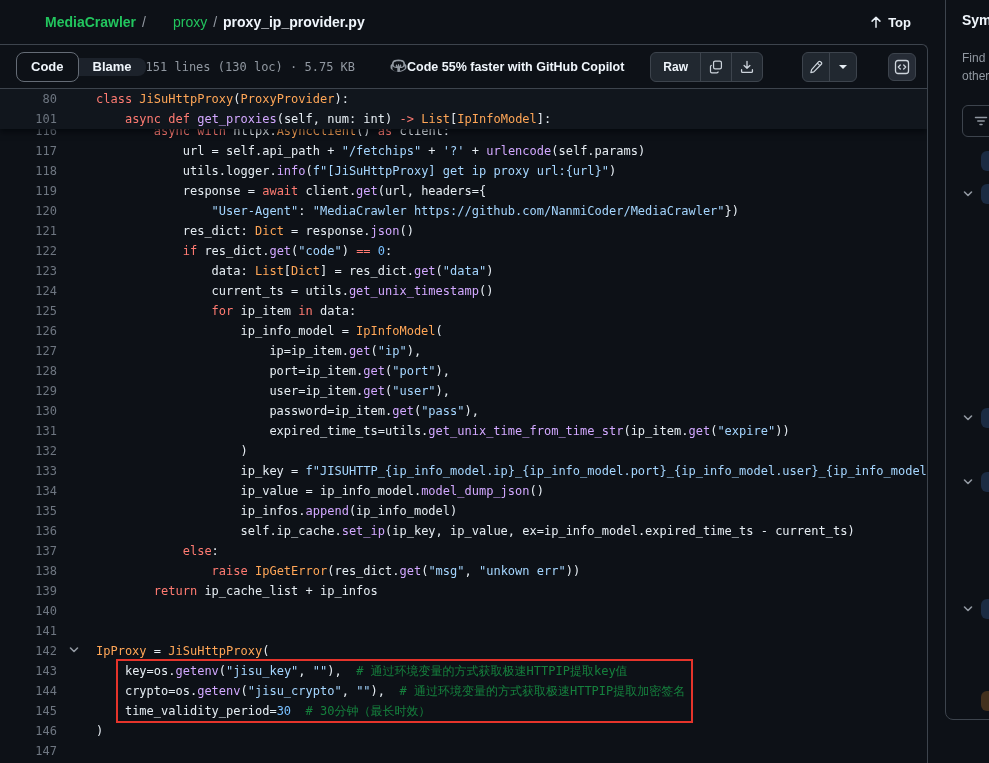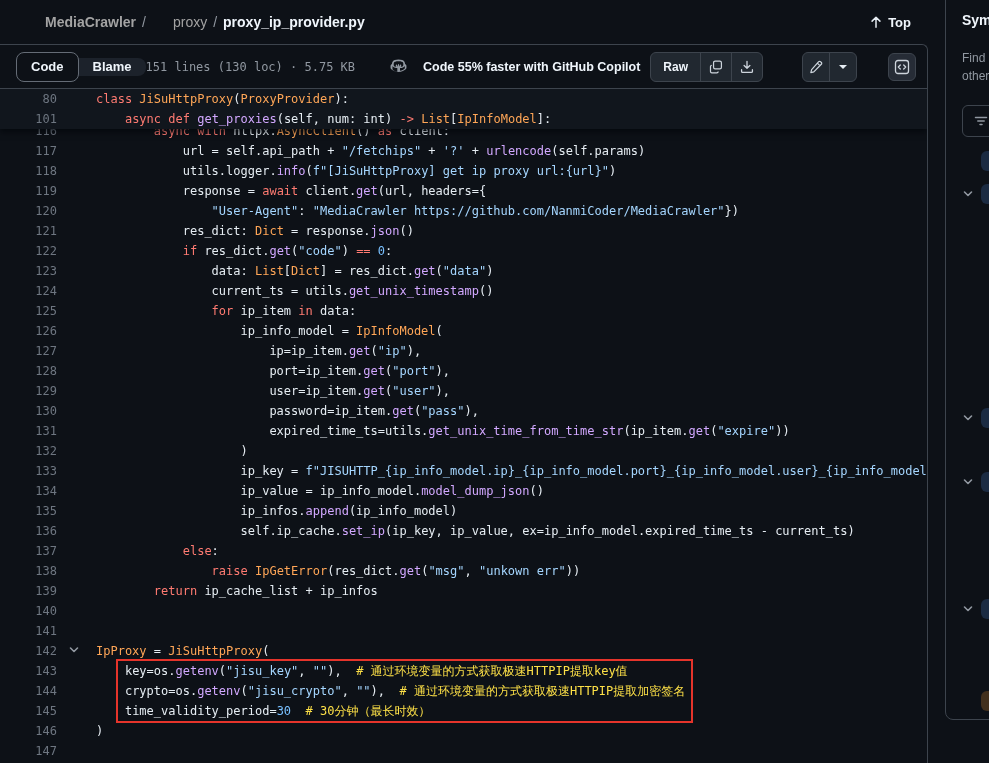--- a/index.html
+++ b/index.html
@@ -1,38 +1,38 @@
 <!DOCTYPE html>
 <html><head>
 <meta charset="utf-8">
 <style>
   html,body{margin:0;padding:0;background:#0d1117;}
   .stage{position:relative;width:989px;height:763px;background:#0d1117;overflow:hidden;
          font-family:"Liberation Sans","DejaVu Sans",sans-serif;color:#e6edf3;}
   
   .crumbbar{position:absolute;left:0;top:0;width:928px;height:44px;display:flex;align-items:center;
             padding:0 17px 0 24px;box-sizing:border-box;font-size:14px;}
-  .crumb-link{color:#a3a3a3;text-decoration:none;cursor:pointer;padding-left:21px;}
+  .crumb-link{color:#22c55e;text-decoration:none;cursor:pointer;padding-left:21px;}
   .crumb-repo{font-weight:700;}
   .crumb-sep{color:#9198a1;margin:0 6px;}
   .crumb-file{color:#f0f6fc;font-weight:700;}
   .top-btn{margin-left:auto;display:flex;align-items:center;gap:5px;color:#f0f6fc;font-size:13px;
            font-weight:600;cursor:pointer;}
   .top-btn svg{display:block;}
   
   .filebox{position:absolute;left:0;top:44px;width:928px;height:719px;box-sizing:border-box;
            border-top:1px solid #3d444d;border-right:1px solid #3d444d;border-radius:0 6px 0 0;}
   .toolbar{position:relative;height:43px;border-bottom:1px solid #3d444d;display:flex;align-items:center;
            padding:0 11px 0 16px;box-sizing:content-box;}
   .seg{display:flex;align-items:center;background:#1c222b;border-radius:8px;height:18px;}
   .seg-item{padding:0 14px;font-size:13px;font-weight:600;color:#f0f6fc;height:30px;line-height:30px;
             border-radius:8px;cursor:pointer;box-sizing:border-box;}
   .seg-item.active{background:#0d1117;border:1px solid #656c76;line-height:28px;}
   .meta{color:#9198a1;font-size:12px;font-family:"DejaVu Sans Mono","Liberation Mono",monospace;}
-  .copilot{position:absolute;left:390px;top:0;height:43px;display:flex;align-items:center;gap:16px;cursor:pointer;}
+  .copilot{position:absolute;left:390px;top:0;height:43px;display:flex;align-items:center;gap:0;cursor:pointer;}
   .copilot-text{font-size:12.5px;font-weight:700;color:#f0f6fc;}
   .actions{margin-left:auto;display:flex;align-items:center;gap:23px;}
   .btn-group{display:flex;align-items:stretch;height:28px;background:#212830;border:1px solid #3d444d;
              border-radius:6px;overflow:hidden;}
   .btn-seg{display:flex;align-items:center;justify-content:center;cursor:pointer;border-right:1px solid #3d444d;}
   .btn-seg:last-child{border-right:none;}
   .btn-raw{padding:0 12px;font-size:12px;font-weight:600;color:#f0f6fc;}
   .btn-ico{width:30px;}
   .btn-ico2{width:26px;}
   .grp2{margin-left:16px;}
@@ -49,21 +49,21 @@
   .row{display:flex;height:20px;white-space:pre;}
   .ln{flex:none;width:57px;text-align:right;color:#6e7681;cursor:pointer;}
   .gut{flex:none;width:39px;position:relative;}
   .gut .fold{position:absolute;left:12px;top:4px;cursor:pointer;color:#9198a1;}
   .src{flex:1;overflow:hidden;color:#e6edf3;}
   .tok-k{color:#ff7b72;}       
   .tok-f{color:#d2a8ff;}       
   .tok-c{color:#ffa657;}       
   .tok-s{color:#a5d6ff;}       
   .tok-n{color:#79c0ff;}       
-  .tok-m{color:#fde047;}       
+  .tok-m{color:#15803d;}       
   .tok-p{color:#e6edf3;}
   .annot{position:absolute;left:116px;top:570px;width:577px;height:64px;border:2px solid #e5342b;
          z-index:2;pointer-events:none;box-sizing:border-box;}
   
   .sympanel{position:absolute;left:945px;top:-10px;width:320px;height:730px;box-sizing:border-box;
             background:#0d1117;border:1px solid #3d444d;border-radius:8px;}
   .sym-title{position:absolute;left:16px;top:21px;font-size:14px;font-weight:700;color:#f0f6fc;}
   .sym-desc{position:absolute;left:16px;top:58px;width:286px;font-size:12px;line-height:18px;color:#9198a1;}
   .sym-filter{position:absolute;left:16px;top:114px;width:286px;height:32px;border:1px solid #3d444d;
               border-radius:6px;display:flex;align-items:center;padding:0 10px;box-sizing:border-box;cursor:pointer;}

